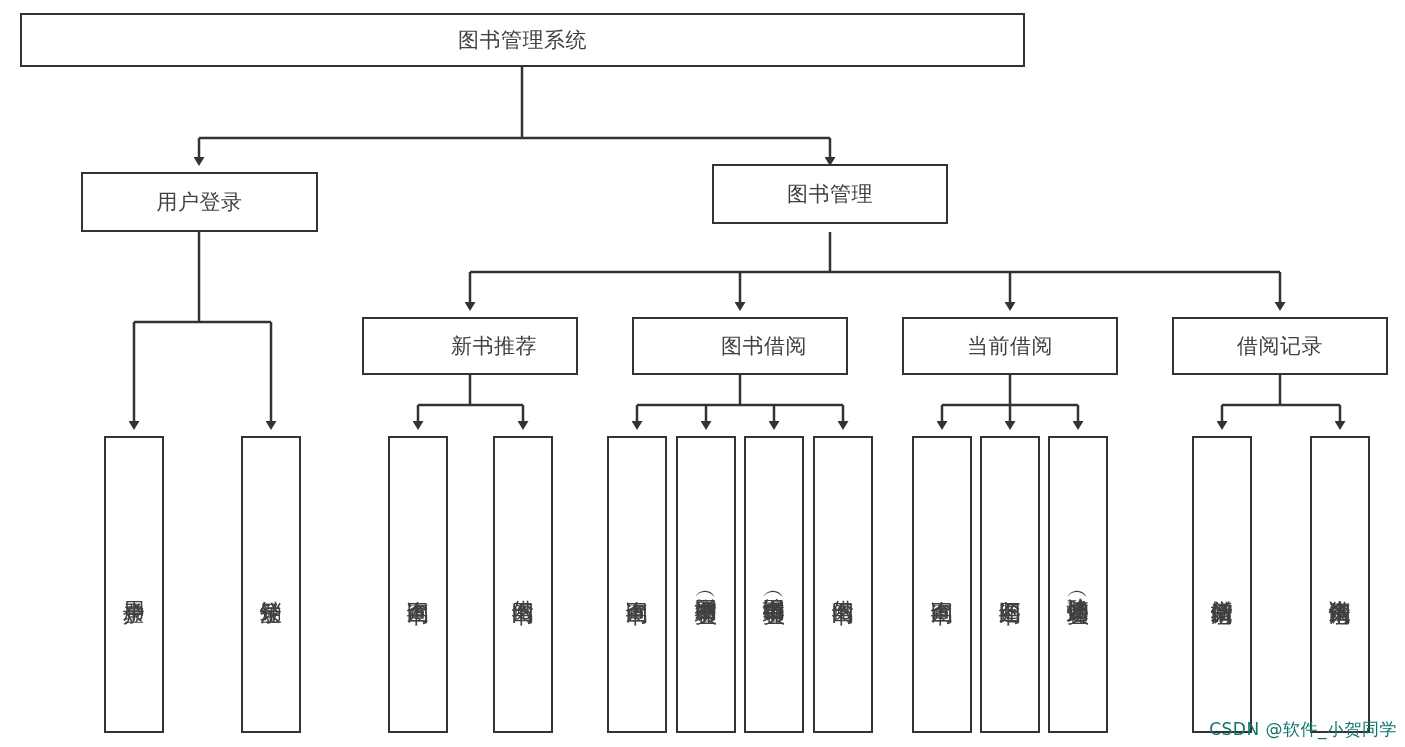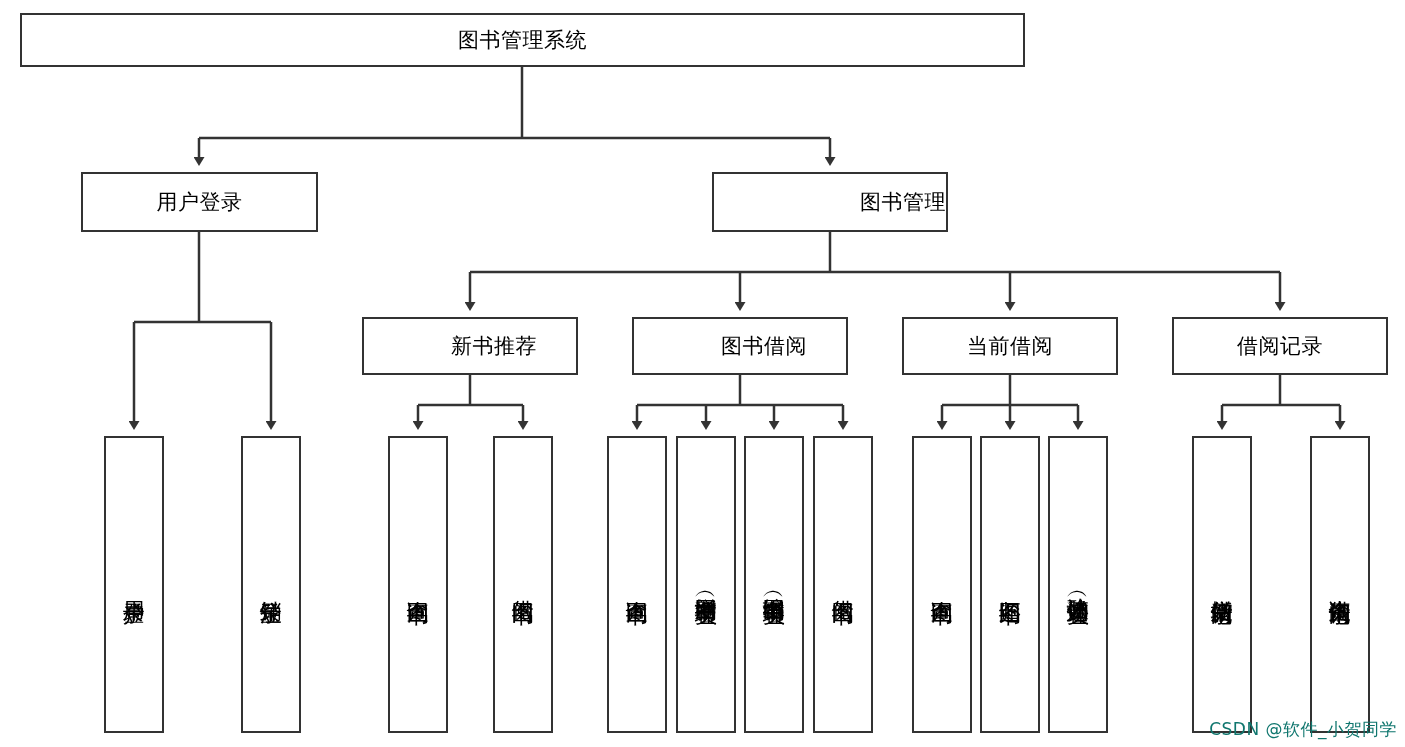--- a/index.html
+++ b/index.html
@@ -24,21 +24,21 @@
     pointer-events: none;
   }
   .node {
     position: absolute;
     box-sizing: border-box;
     border: 2px solid #333333;
     background: #ffffff;
     display: flex;
     align-items: center;
     justify-content: center;
-    color: #000000;
+    color: #404040;
   }
   .node.horiz {
     font-size: 21px;
     letter-spacing: 0.5px;
   }
   .node.vert {
     writing-mode: vertical-rl;
     text-orientation: upright;
     font-size: 22px;
     line-height: 1.15;
@@ -118,21 +118,21 @@
     </g>
   </svg>
 
   <div class="node horiz" style="left:20px; top:13px; width:1005px; height:54px;">
     <span>图书管理系统</span>
   </div>
 
   <div class="node horiz" style="left:81px; top:172px; width:237px; height:60px;">
     <span>用户登录</span>
   </div>
-  <div class="node horiz" style="left:712px; top:172px; width:236px; height:60px;justify-content:flex-end;">
+  <div class="node horiz" style="left:712px; top:164px; width:236px; height:60px;">
     <span>图书管理</span>
   </div>
 
   <div class="node horiz" style="left:362px; top:317px; width:216px; height:58px;padding-left:48px;">
     <span>新书推荐</span>
   </div>
   <div class="node horiz" style="left:632px; top:317px; width:216px; height:58px;padding-left:48px;">
     <span>图书借阅</span>
   </div>
   <div class="node horiz" style="left:902px; top:317px; width:216px; height:58px;justify-content:center;">

